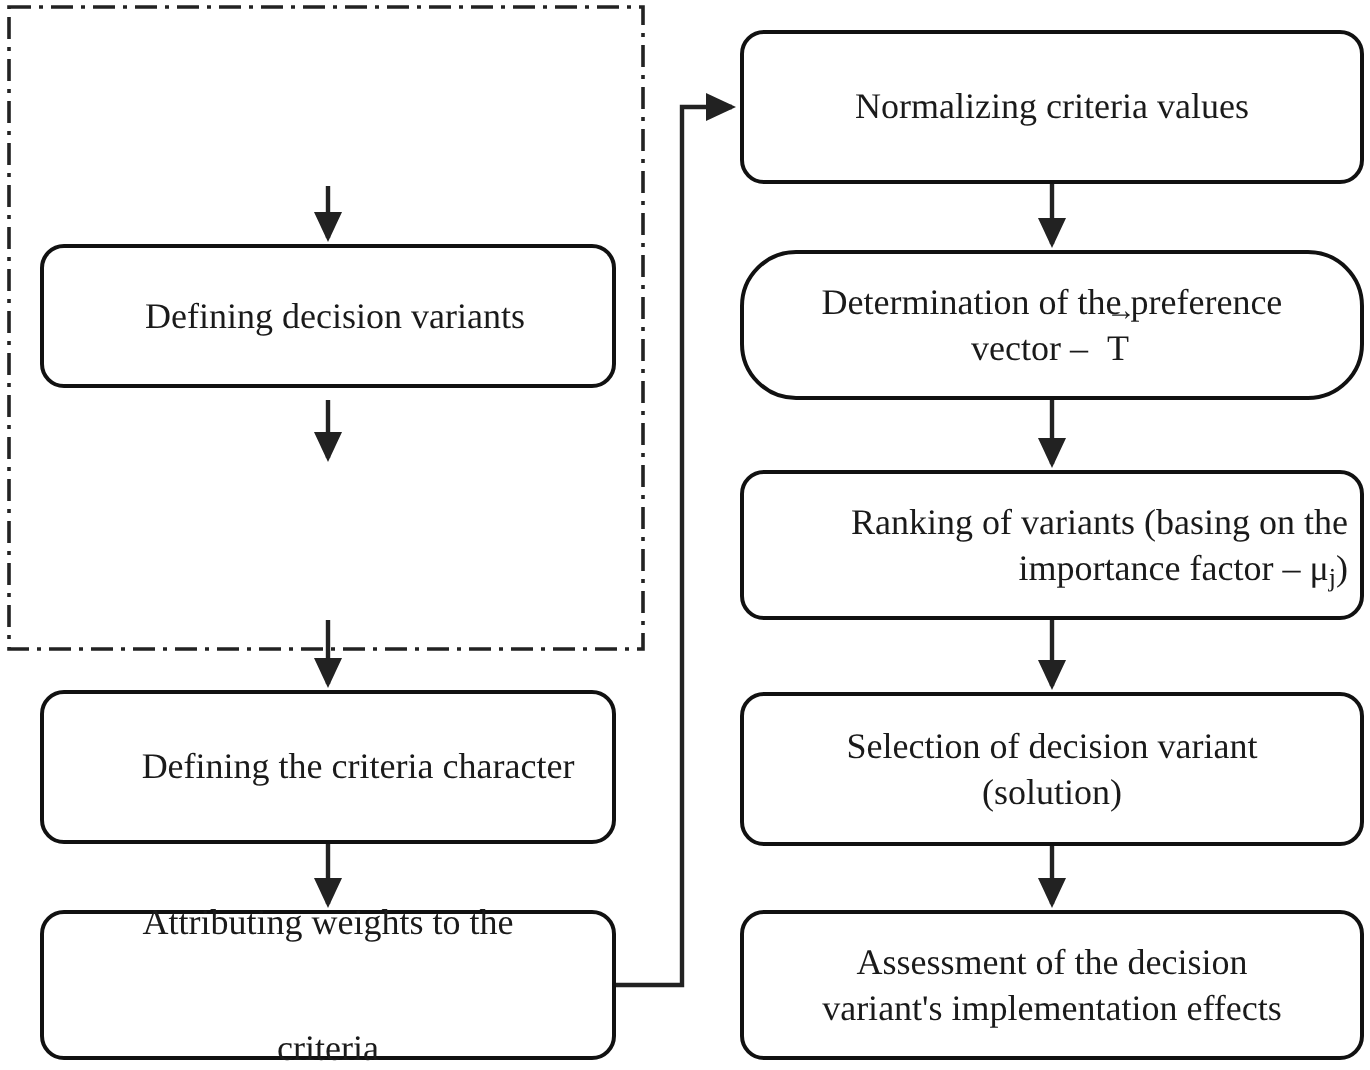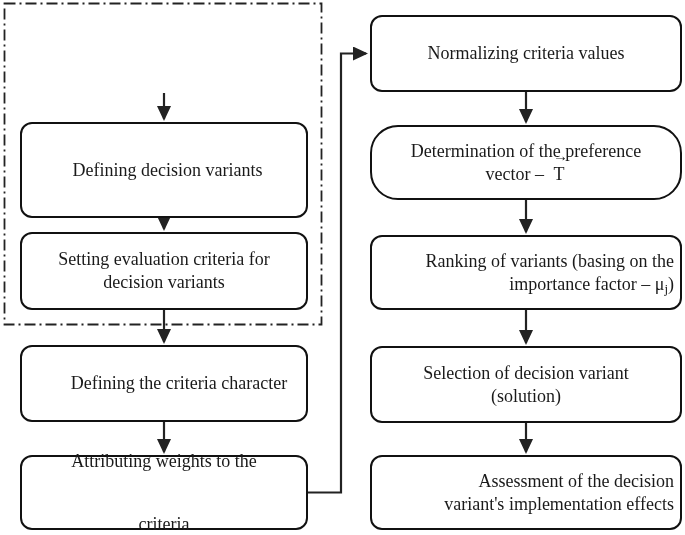--- a/index.html
+++ b/index.html
@@ -79,29 +79,25 @@
 
     <line x1="526" y1="92" x2="526" y2="122" stroke="#222222" stroke-width="2.2" marker-end="url(#arrowhead)"></line>
     <line x1="526" y1="200" x2="526" y2="232" stroke="#222222" stroke-width="2.2" marker-end="url(#arrowhead)"></line>
     <line x1="526" y1="310" x2="526" y2="343" stroke="#222222" stroke-width="2.2" marker-end="url(#arrowhead)"></line>
     <line x1="526" y1="423" x2="526" y2="452" stroke="#222222" stroke-width="2.2" marker-end="url(#arrowhead)"></line>
 
     <path d="M308,492.5 L341,492.5 L341,53.5 L366,53.5" fill="none" stroke="#222222" stroke-width="2.2" stroke-linejoin="miter" marker-end="url(#arrowhead)"></path>
   </svg>
 
 
-  <div class="box col-left" style="top:122px; height:96px;padding-left:13px;">
+  <div class="box col-left" style="top:122px; height:72px;padding-left:13px;">
     <span class="line">Defining decision variants</span>
 
   </div>
 
-  <div class="box col-left" style="top:232px; height:78px;">
-    <span class="line">Setting evaluation criteria for</span>
-    <span class="line">decision variants</span>
-  </div>
 
   <div class="box col-left" style="top:345px; height:77px;padding-left:36px;">
     <span class="line">Defining the criteria character</span>
 
   </div>
 
   <div class="box col-left" style="top:455px; height:75px;gap:40px;">
     <span class="line">Attributing weights to the</span>
     <span class="line">criteria</span>
   </div>
@@ -123,18 +119,18 @@
     <span class="line">
       <span>importance factor – μ</span><sub class="idx">j</sub><span>)</span>
     </span>
   </div>
 
   <div class="box col-right" style="top:346px; height:77px;">
     <span class="line">Selection of decision variant</span>
     <span class="line">(solution)</span>
   </div>
 
-  <div class="box col-right" style="top:455px; height:75px;align-items:flex-end;">
+  <div class="box col-right" style="top:455px; height:75px;">
     <span class="line">Assessment of the decision</span>
     <span class="line">variant's implementation effects</span>
   </div>
 
 </div>
 
 </body></html>

